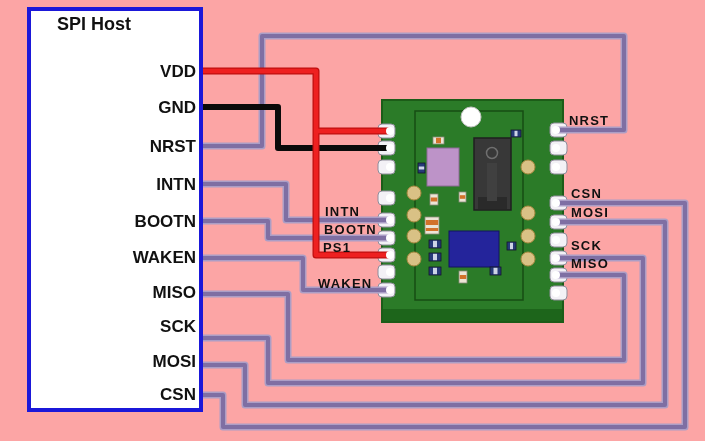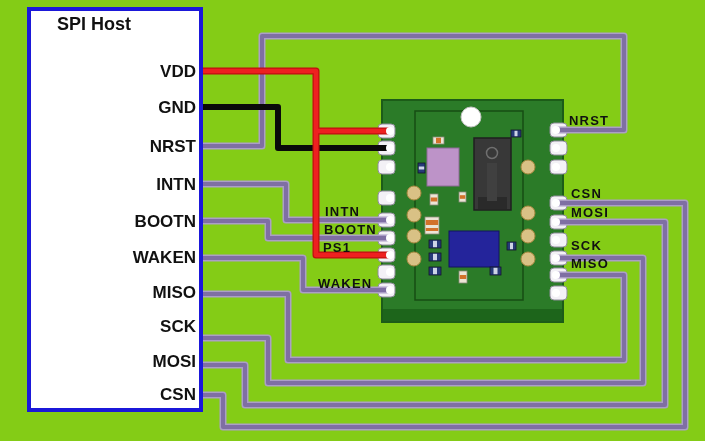--- a/index.html
+++ b/index.html
@@ -1,16 +1,16 @@
 <!DOCTYPE html>
 <html><head>
 <meta charset="utf-8">
 <style>
   html,body{margin:0;padding:0;background:#fff;}
-  #stage{position:relative;width:705px;height:441px;background:#84cc16;overflow:hidden;
+  #stage{position:relative;width:705px;height:441px;background:#fca5a5;overflow:hidden;
          font-family:"Liberation Sans", sans-serif;}
   svg{display:block;}
   .t-title{font:700 18px "Liberation Sans",sans-serif;fill:#111;}
   .t-host{font:700 17px "Liberation Sans",sans-serif;fill:#111;}
   .t-mod{font:700 13px "Liberation Sans",sans-serif;fill:#111;letter-spacing:1.2px;}
   .wire-edge{fill:none;stroke:#ab9ec6;stroke-width:7;stroke-linejoin:round;stroke-linecap:butt;}
   .wire-core{fill:none;stroke:#7f6fa3;stroke-width:4;stroke-linejoin:round;stroke-linecap:butt;}
   .wire-red-edge{fill:none;stroke:#bf0f0f;stroke-width:7;stroke-linejoin:round;}
   .wire-red-core{fill:none;stroke:#ee2020;stroke-width:4.5;stroke-linejoin:round;}
   .wire-black{fill:none;stroke:#0a0a0a;stroke-width:6;stroke-linejoin:round;}

